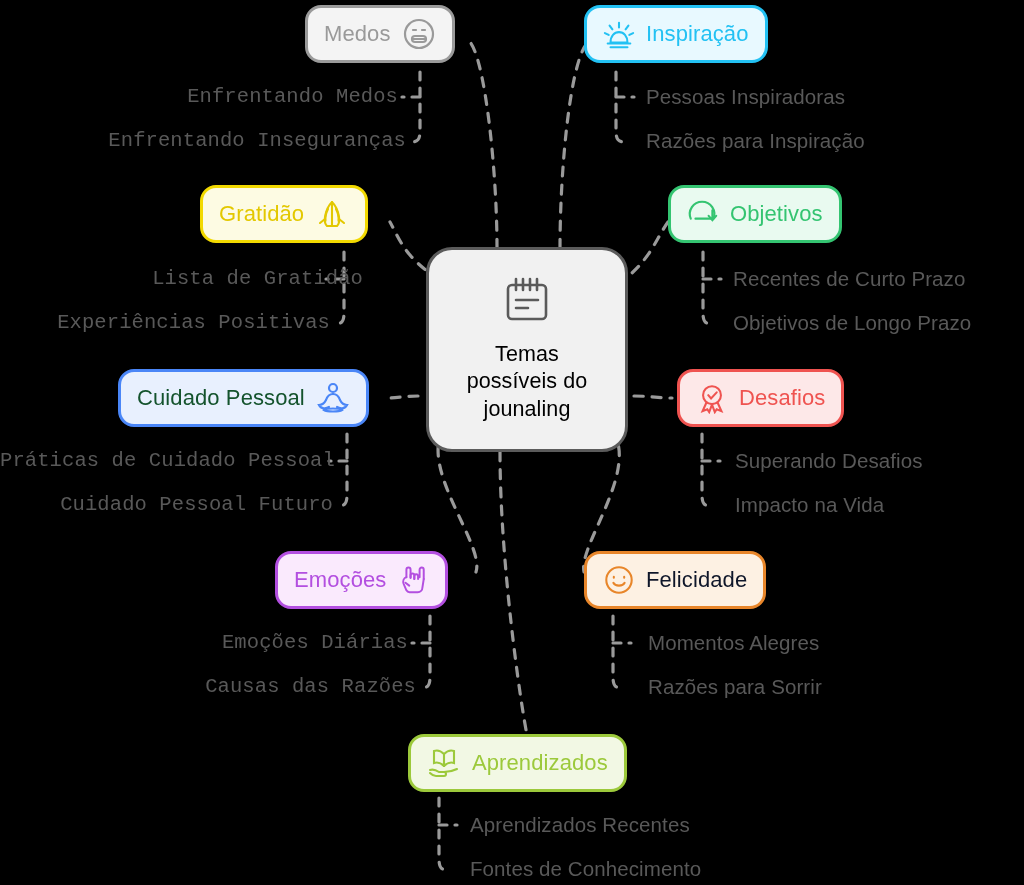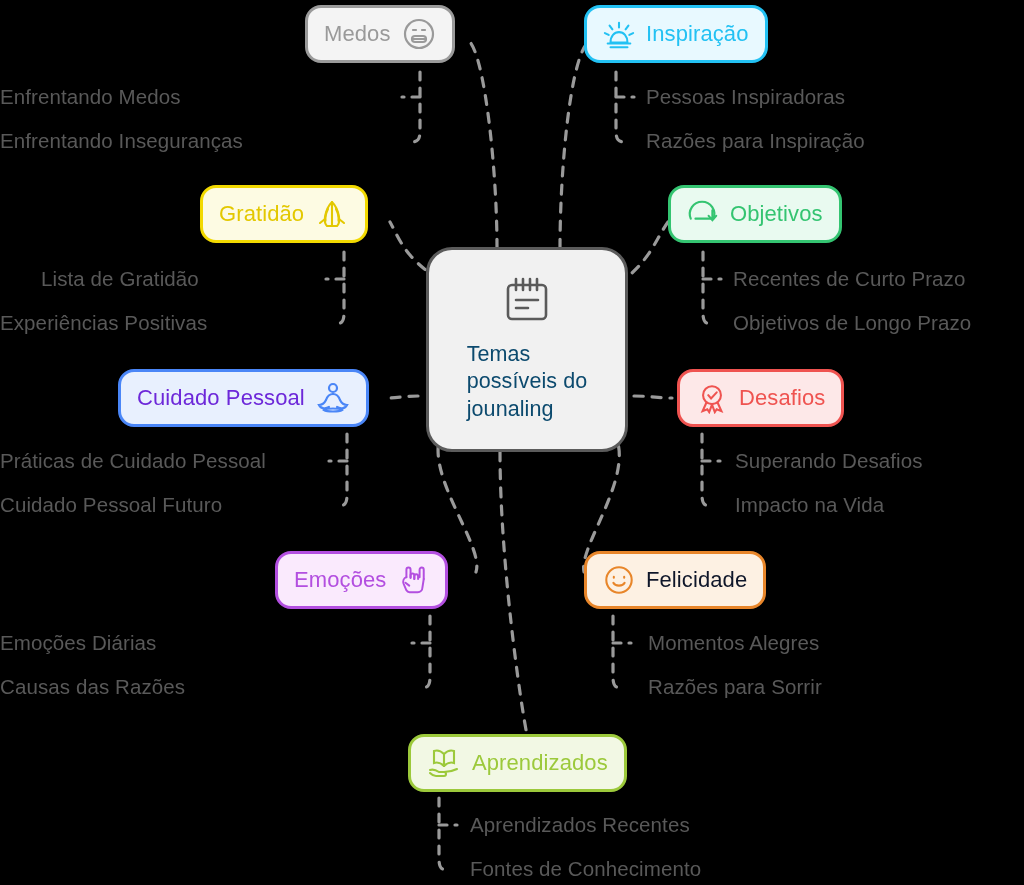--- a/index.html
+++ b/index.html
@@ -17,21 +17,21 @@
     position:absolute;
     box-sizing:border-box;
     display:flex;flex-direction:column;align-items:center;justify-content:center;
     background:#f1f1f1;
     border:3px solid #5b5b5b;
     border-radius:26px;
     color:#5a5a5a;
     z-index:5;
   }
   .center-node .ctext{
-    font-size:21.5px;line-height:1.28;color:#0c4a6e;
+    font-size:21.5px;line-height:1.28;text-align:center;color:#000000;
     letter-spacing:.1px;
   }
   .center-node .cicon{margin-bottom:9px;display:block;}
 
   
   .node{
     position:absolute;box-sizing:border-box;
     display:flex;align-items:center;
     border-radius:16px;
     border-width:3px;border-style:solid;
@@ -46,21 +46,21 @@
 
   
   .leaf{
     position:absolute;
     font-size:20.5px;
     color:#595959;
     white-space:nowrap;
     letter-spacing:.1px;
     z-index:3;
   }
-  .leaf.r{}
+  .leaf.r{text-align:right;font-family:Liberation Mono, monospace;}
 </style>
 </head>
 <body>
 
 <div id="stage">
 
   <svg class="links" viewBox="0 0 1024 885">
     <g fill="none" stroke="#9a9a9a" stroke-width="3.2" stroke-linecap="round" stroke-dasharray="9 9">
 
       <path d="M497,248 C497,170 485,60 470,42"></path>
@@ -176,21 +176,21 @@
         <path d="M4 22 A13 13 0 1 1 28 22"></path>
         <path d="M9 22 L25 22"></path>
         <path d="M27 13 L27 23 M23 19 L27 23.5 L31 19"></path>
       </svg>
     </span>
     <span class="lbl">Objetivos</span>
   </div>
   <div class="leaf" style="left:733px;top:267px;">Recentes de Curto Prazo</div>
   <div class="leaf" style="left:733px;top:311px;">Objetivos de Longo Prazo</div>
 
-  <div class="node icon-right" style="left:118px;top:369px;height:58px;background:#e8f0fe;border-color:#4a86f7;color:#6d28d9;">
+  <div class="node icon-right" style="left:118px;top:369px;height:58px;background:#e8f0fe;border-color:#4a86f7;color:#14532d;">
     <span class="lbl">Cuidado Pessoal</span>
     <span class="ico">
       <svg width="34" height="34" viewBox="0 0 34 34" fill="none" stroke="#4a86f7" stroke-width="2.2" stroke-linecap="round">
         <circle cx="17" cy="7" r="4"></circle>
         <path d="M17 13 C13 13 11 16 10 19 C8.5 22 6 24 3 24 C5 28 10 28 13 26"></path>
         <path d="M17 13 C21 13 23 16 24 19 C25.5 22 28 24 31 24 C29 28 24 28 21 26"></path>
         <path d="M8 29 C11 31 23 31 26 29 C23 27 11 27 8 29 Z"></path>
       </svg>
     </span>
   </div>

